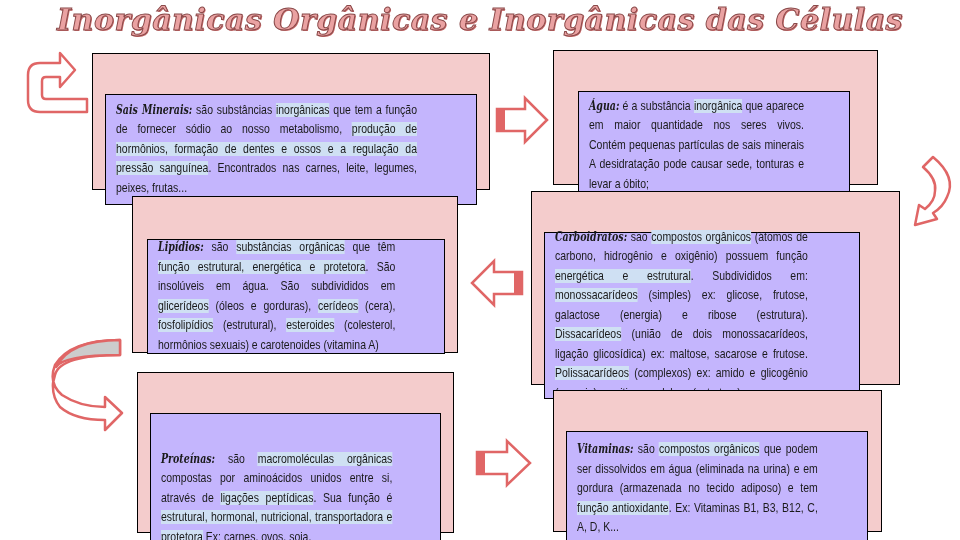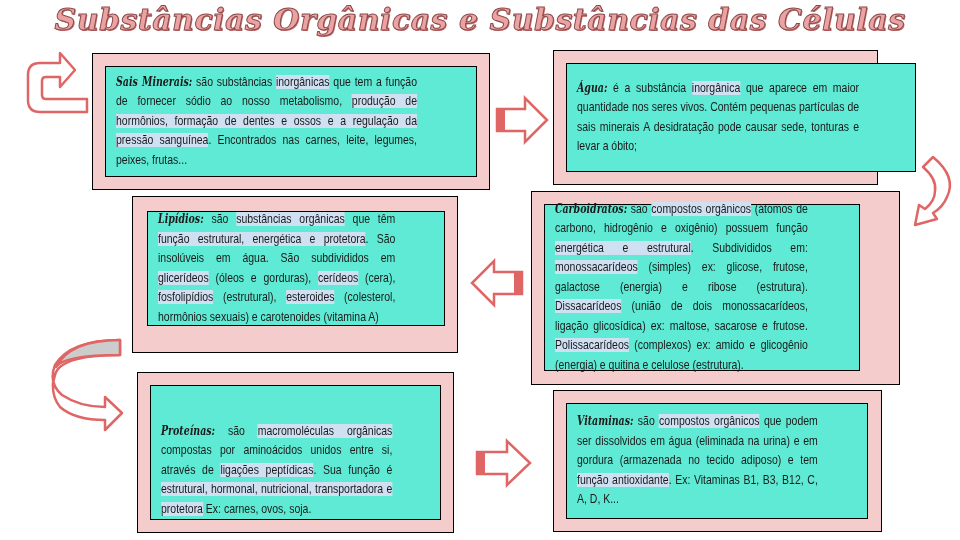--- a/index.html
+++ b/index.html
@@ -3,41 +3,41 @@
 <meta charset="utf-8">
 <style>
   html, body { margin:0; padding:0; }
   body { width:960px; height:540px; position:relative; background:#ffffff; overflow:hidden;
          font-family:"Liberation Sans", sans-serif; }
   .title { position:absolute; left:0; top:2px; width:960px; text-align:center;
            font-family:"DejaVu Serif", serif; font-style:italic; font-weight:bold;
            font-size:30px; letter-spacing:0.5px; color:#eaa2a2;
            -webkit-text-stroke:1px #8a4a4a; text-shadow:1px 1px 0 #c96a6a; }
   .outer { position:absolute; background:#f4cccc; border:1.5px solid #000; box-sizing:border-box; }
-  .inner { position:absolute; background:#5eead4; border:1.5px solid #000; box-sizing:border-box;
+  .inner { position:absolute; background:#c4b5fd; border:1.5px solid #000; box-sizing:border-box;
            font-family:"Liberation Sans", sans-serif; font-stretch:condensed;
            font-size:12.2px; line-height:19.5px; color:#1a1a1a; text-align:justify;
-           display:flex; align-items:center; padding:0 10px; }
+           display:flex; align-items:center; padding:0 10px;margin-top:28px; }
   .inner p { margin:0; transform:scaleX(0.86); transform-origin:left center; width:116%; }
   .hl { background:#cfe0f3; }
   .term { font-family:"DejaVu Serif", serif; font-weight:bold; font-style:italic; }
   .arrow { position:absolute; }
 </style>
 </head>
 <body>
 
-<div class="title">Substâncias Orgânicas e Substâncias das Células</div>
+<div class="title">Inorgânicas Orgânicas e Inorgânicas das Células</div>
 
 <div class="outer" style="left:92px;top:53px;width:398px;height:137px;"></div>
 <div class="inner" style="left:105px;top:66px;width:372px;height:111px;">
   <p><span class="term">Sais Minerais:</span><span> são substâncias </span><span class="hl">inorgânicas</span><span> que tem a função de fornecer sódio ao nosso metabolismo, </span><span class="hl">produção de hormônios, formação de dentes e ossos e a regulação da pressão sanguínea</span><span>. Encontrados nas carnes, leite, legumes, peixes, frutas...</span></p>
 </div>
 
 <div class="outer" style="left:553px;top:50px;width:325px;height:135px;"></div>
-<div class="inner" style="left:566px;top:63px;width:350px;height:109px;">
+<div class="inner" style="left:578px;top:63px;width:272px;height:109px;">
   <p><span class="term">Água:</span><span> é a substância </span><span class="hl">inorgânica</span><span> que aparece em maior quantidade nos seres vivos. Contém pequenas partículas de sais minerais  A desidratação pode causar sede, tonturas e levar a óbito;</span></p>
 </div>
 
 <div class="outer" style="left:132px;top:196px;width:326px;height:157px;"></div>
 <div class="inner" style="left:147px;top:211px;width:298px;height:115px;">
   <p><span class="term">Lipídios:</span><span> são </span><span class="hl">substâncias orgânicas</span><span> que têm </span><span class="hl">função estrutural, energética e protetora</span><span>. São insolúveis em água. São subdivididos em </span><span class="hl">glicerídeos</span><span> (óleos e gorduras), </span><span class="hl">cerídeos</span><span> (cera), </span><span class="hl">fosfolipídios</span><span> (estrutural), </span><span class="hl">esteroides</span><span> (colesterol, hormônios sexuais) e carotenoides (vitamina A)</span></p>
 </div>
 
 <div class="outer" style="left:531px;top:191px;width:369px;height:194px;"></div>
 <div class="inner" style="left:544px;top:204px;width:316px;height:167px;">

